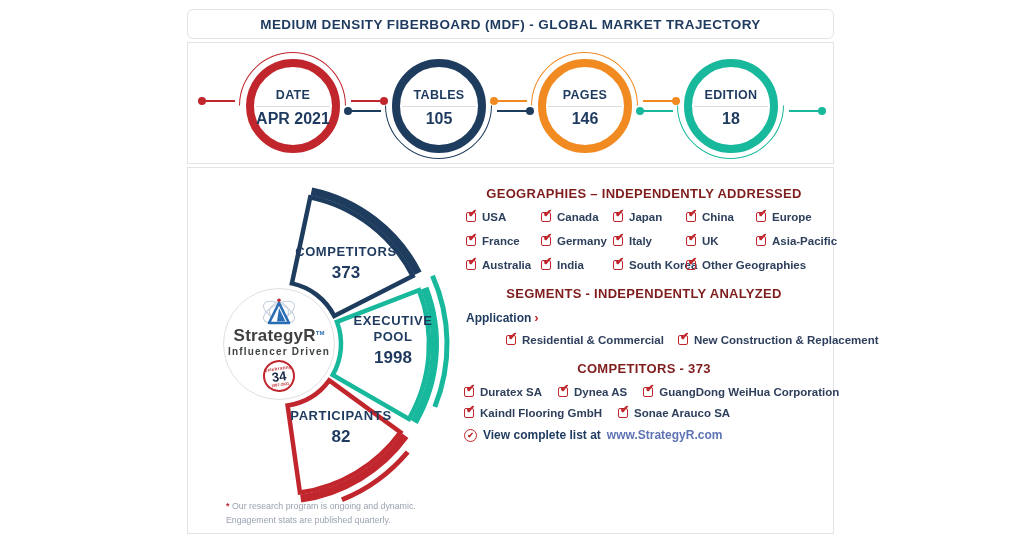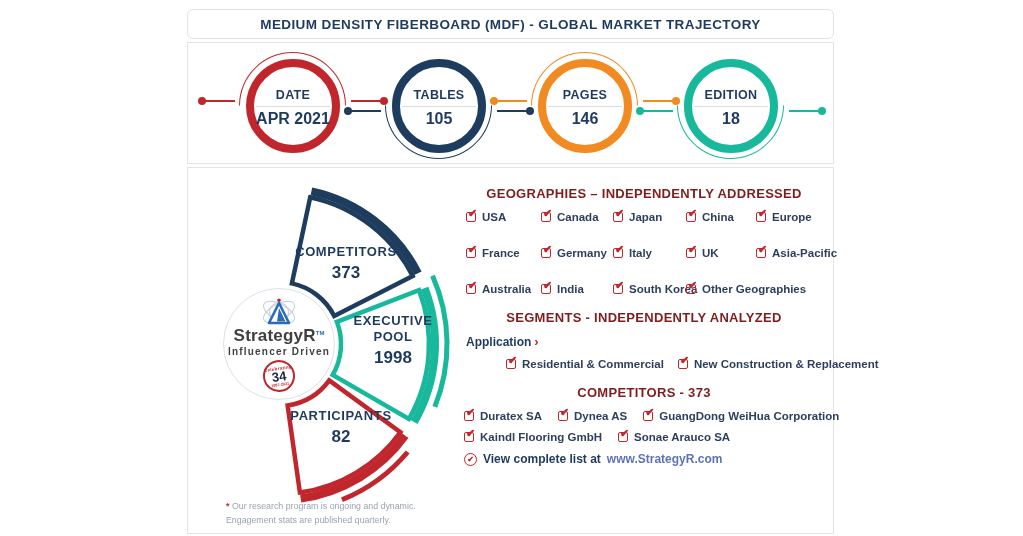--- a/index.html
+++ b/index.html
@@ -50,21 +50,21 @@
   .logo-tagline { font-size:10px; font-weight:700; color:#3f4447; letter-spacing:1.2px; margin-top:1px; }
   .seal { margin-top:3px; width:32px; height:32px; border-radius:50%; border:2.5px solid #c1262d;
           background:#fff; display:flex; flex-direction:column; align-items:center; justify-content:center;
           transform:rotate(-8deg); }
   .seal-top { font-size:4.5px; font-weight:700; color:#c1262d; letter-spacing:.3px; }
   .seal-num { font-size:13px; font-weight:700; color:#1b2a4a; line-height:12px; }
   .seal-years { font-size:3.8px; font-weight:700; color:#c1262d; }
 
   .right-panel { position:absolute; left:270px; top:18px; width:372px; z-index:2; }
   .section-heading { font-size:13px; font-weight:700; color:#7f1d1d; text-align:center; letter-spacing:.3px; }
-  .geo-grid { display:grid; grid-template-columns:75px 72px 73px 70px 1fr; row-gap:24px; margin:10px 0 0 8px; }
+  .geo-grid { display:grid; grid-template-columns:75px 72px 73px 70px 1fr; row-gap:12px; margin:10px 0 0 8px; }
   .check-item { display:flex; align-items:center; gap:6px; font-size:11.5px; font-weight:600;
                 color:#2e3f5c; white-space:nowrap; }
   .cb { position:relative; width:10px; height:10px; border:1.6px solid #c1262d; border-radius:2px; flex:none; }
   .cb::after { content:"\2714"; position:absolute; left:1px; top:-6px; font-size:11px; color:#c1262d; font-weight:700; }
   .span-2 { grid-column:4 / 6; }
   .seg-heading { margin-top:15px; }
   .app-row { margin:9px 0 0 8px; font-size:12px; font-weight:700; color:#1e3a5f; }
   .chev { color:#c1262d; font-weight:700; margin-left:3px; font-size:13px; }
   .seg-row { display:flex; gap:14px; margin:9px 0 0 8px;padding-left:40px; }
   .comp-heading { margin-top:15px; }

